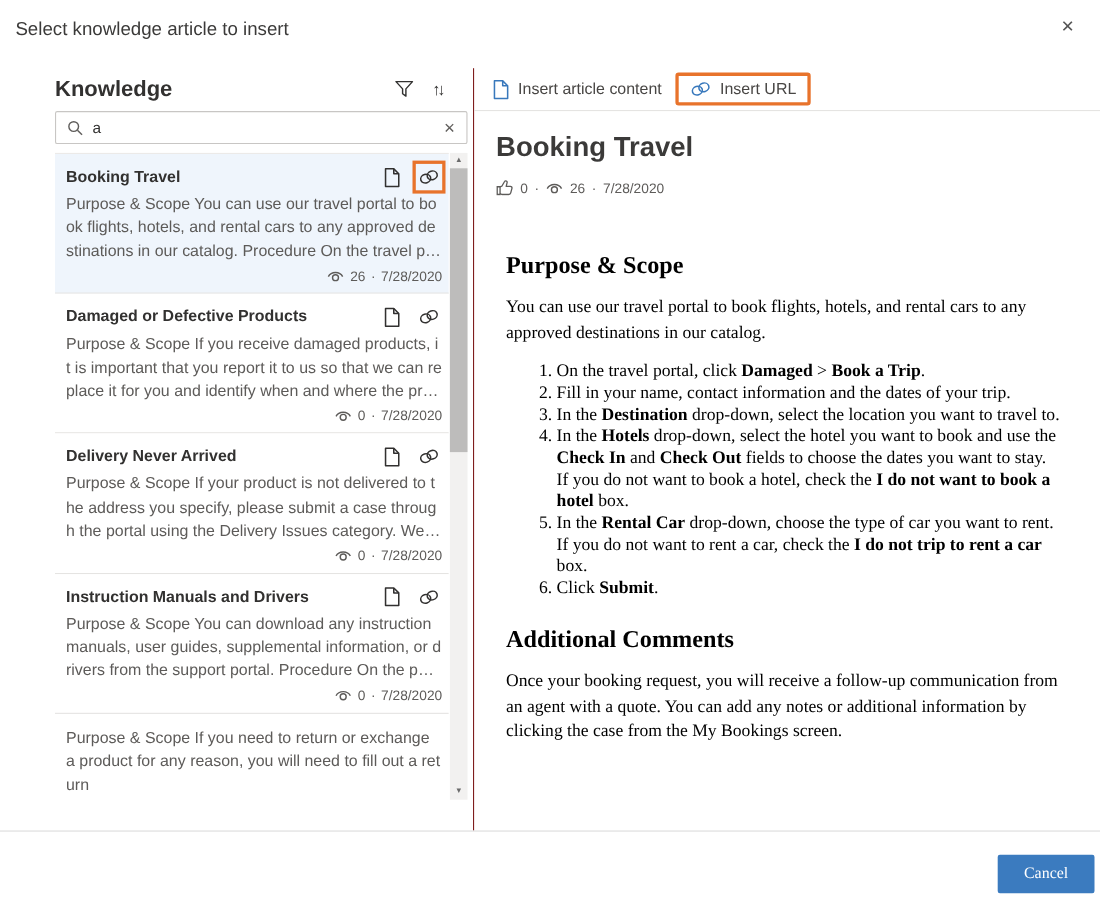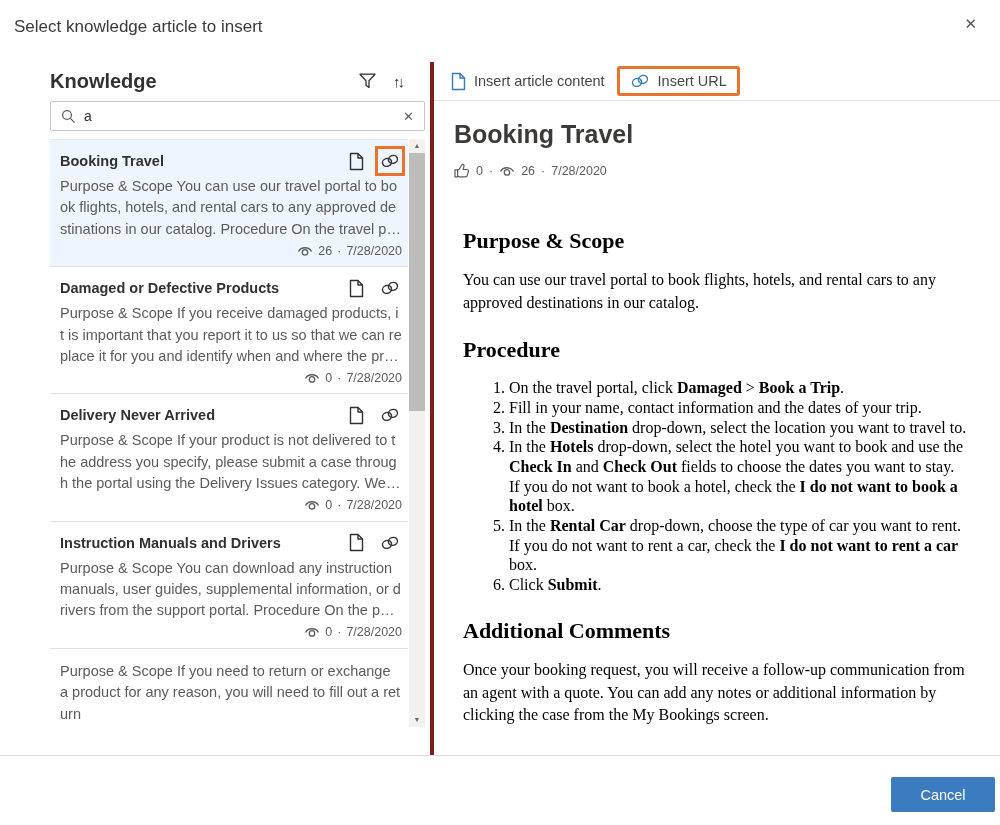--- a/index.html
+++ b/index.html
@@ -47,41 +47,41 @@
   .item-meta{margin-top:2px;height:17px;display:flex;justify-content:flex-end;align-items:center;gap:5px;font-size:12.5px;color:#5d5b59;}
   .meta-icon{display:flex;color:#5d5b59;}
 
   .scrollbar{position:absolute;top:0;right:0;width:16px;height:100%;background:#f2f1f0;}
   .scroll-arrow{position:absolute;left:0;width:16px;text-align:center;font-size:7px;color:#6b6b6b;line-height:10px;cursor:pointer;}
   .scroll-arrow.up{top:2px;}
   .scroll-arrow.down{bottom:2px;}
   .scroll-thumb{position:absolute;top:14px;left:0;width:16px;height:258px;background:#bdbcbb;cursor:pointer;}
 
   
-  .right-panel{position:absolute;left:430px;top:62px;width:570px;height:693px;border-left:4px solid #7f1d1d;}
+  .right-panel{position:absolute;left:430px;top:62px;width:570px;height:693px;border-left:1px solid #7f1d1d;}
   .toolbar{height:39px;border-bottom:1px solid #e5e4e2;display:flex;align-items:center;padding-left:7px;}
   .tb-btn{display:flex;align-items:center;gap:8px;font-size:14.5px;color:#484644;padding:4px 10px;cursor:pointer;background:none;border:none;font-family:inherit;}
   .tb-icon{display:flex;color:var(--icon-blue);}
   .hl-box{border:3px solid var(--accent-orange);border-radius:3px;margin-left:2px;}
   .preview{padding:18px 0 0 20px;}
   .preview-title{font-size:25px;font-weight:700;color:#3b3a39;line-height:31px;}
   .preview-stats{margin-top:12px;height:17px;display:flex;align-items:center;gap:6px;font-size:12.5px;color:#5d5b59;}
   .article-body{margin-left:9px;width:505px;font-family:"Liberation Serif",serif;color:#000;}
   .article-body h2{font-size:22px;font-weight:700;margin:22px 0 14px;line-height:28px;}
   .article-body h2:first-child{margin-top:48px;}
   .article-body p{font-size:16px;line-height:1.42;margin:0;}
   .article-body ol{margin:14px 0 0;padding-left:46px;font-size:16px;line-height:1.23;}
   .article-body li{margin:0;}
 
   
   .footer-line{position:absolute;left:0;top:755px;width:1000px;border-top:1px solid #dcdcdc;}
   .cancel-btn{
-    position:absolute;right:5px;top:777px;width:104px;height:35px;
+    position:absolute;right:5px;top:777px;width:88px;height:35px;
     background:var(--cancel-blue);color:#fff;border:none;border-radius:2px;
-    font-size:14.5px;font-family:Liberation Sans, sans-serif;cursor:pointer;
+    font-size:14.5px;font-family:Liberation Serif, serif;cursor:pointer;
   }
 </style>
 </head>
 <body>
 
 <div class="dialog-title">Select knowledge article to insert</div>
 <button class="close-btn">✕</button>
 
 <div class="left-panel">
   <div class="lp-header">
@@ -292,27 +292,26 @@
             <circle cx="8" cy="7.4" r="2.7" fill="none" stroke="currentColor" stroke-width="1.3"></circle>
           </svg>
       </span>
       <span>26</span>
       <span>·</span>
       <span>7/28/2020</span>
     </div>
     <div class="article-body">
         <h2>Purpose &amp; Scope</h2>
         <p><span>You can use our travel portal to book flights, hotels, and rental cars to any approved destinations in our catalog.</span></p>
-        <h2>Procedure</h2>
         <ol>
           <li><span>On the travel portal, click </span><b>Damaged</b><span> &gt; </span><b>Book a Trip</b><span>.</span></li>
           <li><span>Fill in your name, contact information and the dates of your trip.</span></li>
           <li><span>In the </span><b>Destination</b><span> drop-down, select the location you want to travel to.</span></li>
           <li><span>In the </span><b>Hotels</b><span> drop-down, select the hotel you want to book and use the </span><b>Check In</b><span> and </span><b>Check Out</b><span> fields to choose the dates you want to stay. If you do not want to book a hotel, check the </span><b>I do not want to book a hotel</b><span> box.</span></li>
-          <li><span>In the </span><b>Rental Car</b><span> drop-down, choose the type of car you want to rent. If you do not want to rent a car, check the </span><b>I do not want to rent a car</b><span> box.</span></li>
+          <li><span>In the </span><b>Rental Car</b><span> drop-down, choose the type of car you want to rent. If you do not want to rent a car, check the </span><b>I do not trip to rent a car</b><span> box.</span></li>
           <li><span>Click </span><b>Submit</b><span>.</span></li>
         </ol>
         <h2>Additional Comments</h2>
         <p><span>Once your booking request, you will receive a follow-up communication from an agent with a quote. You can add any notes or additional information by clicking the case from the My Bookings screen.</span></p>
       </div>
   </div>
 </div>
 
 <div class="footer-line"></div>
 <button class="cancel-btn">Cancel</button>

